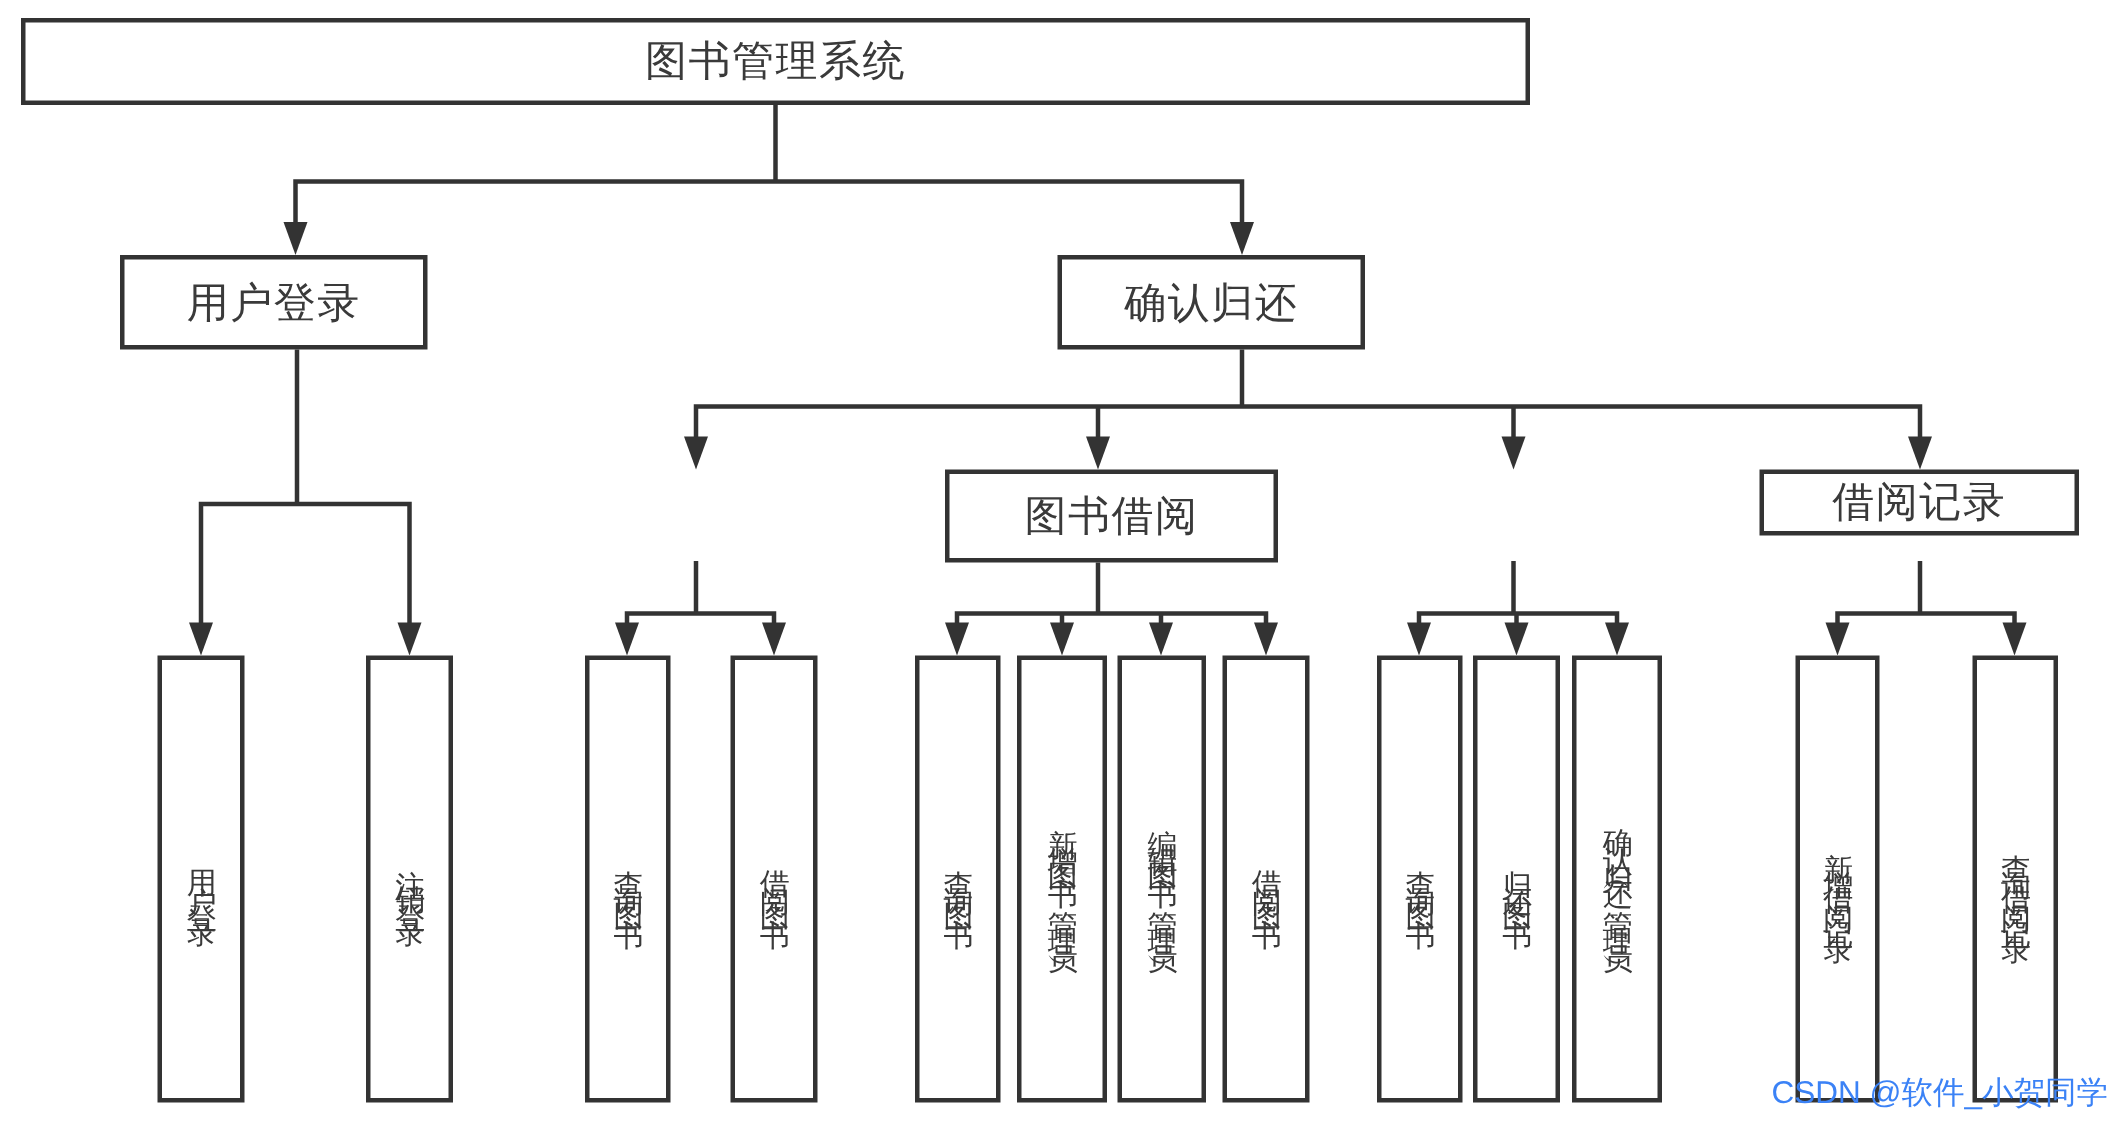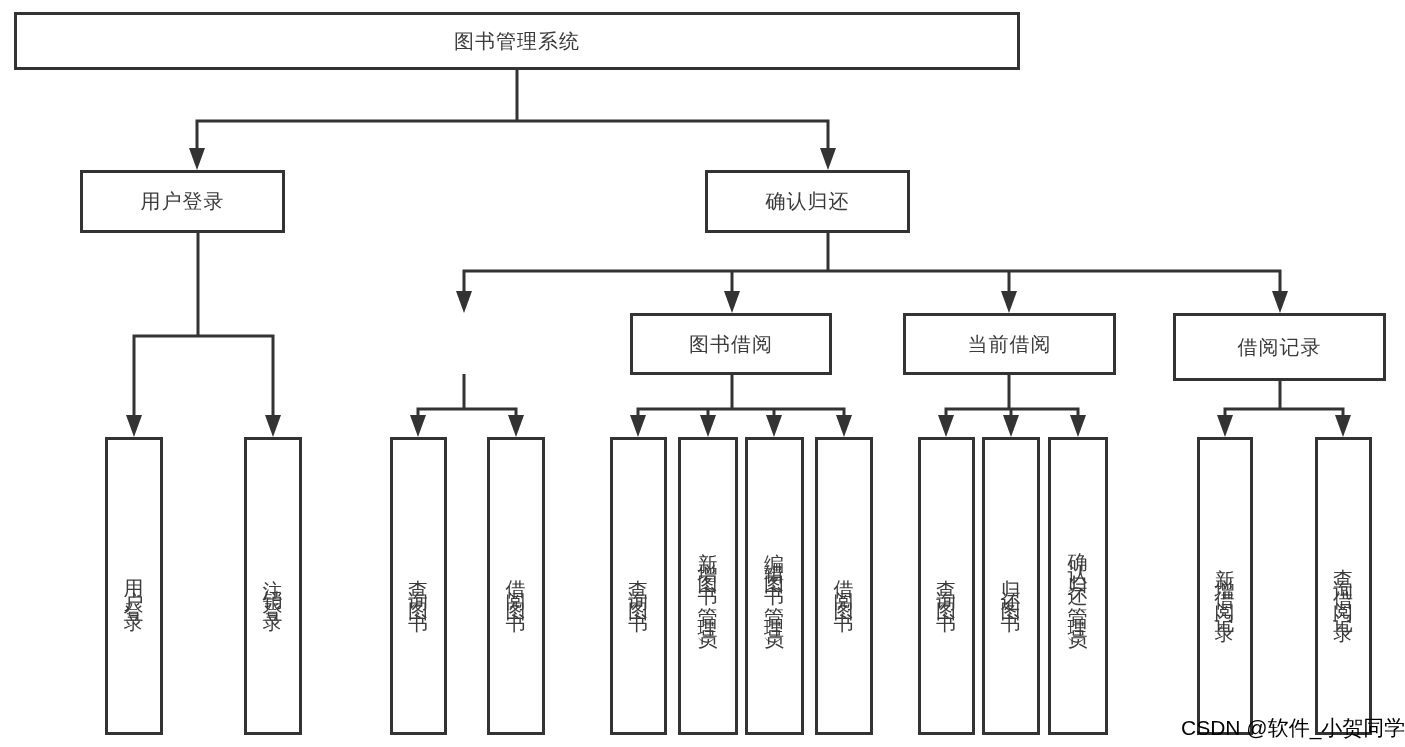--- a/index.html
+++ b/index.html
@@ -22,38 +22,38 @@
   .box {
     position: absolute;
     box-sizing: border-box;
     background: #ffffff;
     border: 3px solid #333333;
     display: flex;
     align-items: center;
     justify-content: center;
   }
   .box.h span {
-    font-size: 20px;
+    font-size: 28px;
     letter-spacing: 1px;
     white-space: nowrap;
   }
   .box.v span {
     writing-mode: vertical-rl;
     text-orientation: mixed;
     font-size: 20px;
     line-height: 1;
     letter-spacing: 11px;
     white-space: nowrap;
   }
   .watermark {
     position: absolute;
     left: 1181px;
     top: 714px;
     font-size: 21px;
-    color: #000000;
+    color: #3b82f6;
     white-space: nowrap;
     z-index: 5;
   }
 </style>
 </head>
 <body>
 
 <div class="canvas">
 
   <svg class="connectors" viewBox="0 0 1405 747" xmlns="http://www.w3.org/2000/svg">
@@ -112,27 +112,24 @@
     <span>图书管理系统</span>
   </div>
 
   <div class="box h" style="left:80px;top:170px;width:205px;height:63px">
     <span>用户登录</span>
   </div>
   <div class="box h" style="left:705px;top:170px;width:205px;height:63px">
     <span>确认归还</span>
   </div>
 
-  <div class="box h" style="left:630px;top:313px;width:202px;height:62px">
+  <div class="box h" style="left:630px;top:313px;width:222px;height:62px">
     <span>图书借阅</span>
   </div>
-  <div class="box h" style="left:903px;top:313px;width:213px;height:62px">
-    <span>当前借阅</span>
-  </div>
-  <div class="box h" style="left:1173px;top:313px;width:213px;height:68px">
+  <div class="box h" style="left:1173px;top:313px;width:213px;height:44px">
     <span>借阅记录</span>
   </div>
 
   <div class="box v" style="left:105px;top:437px;width:58px;height:298px">
     <span>用户登录</span>
   </div>
   <div class="box v" style="left:244px;top:437px;width:58px;height:298px">
     <span>注销登录</span>
   </div>
 

